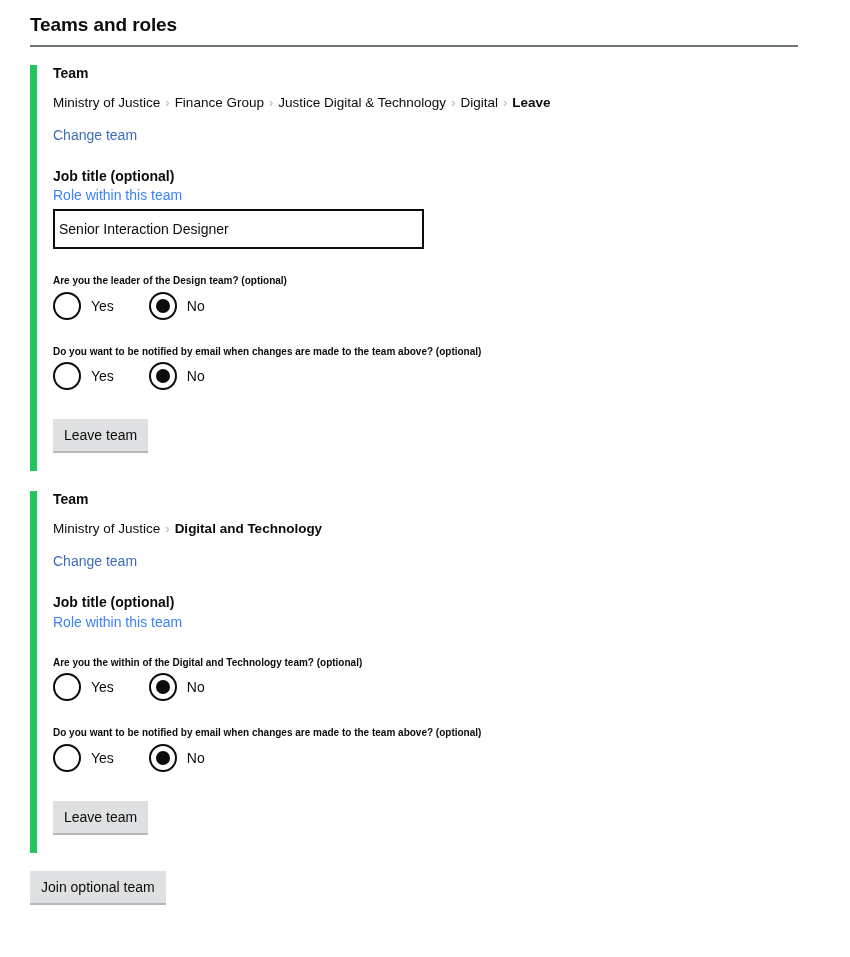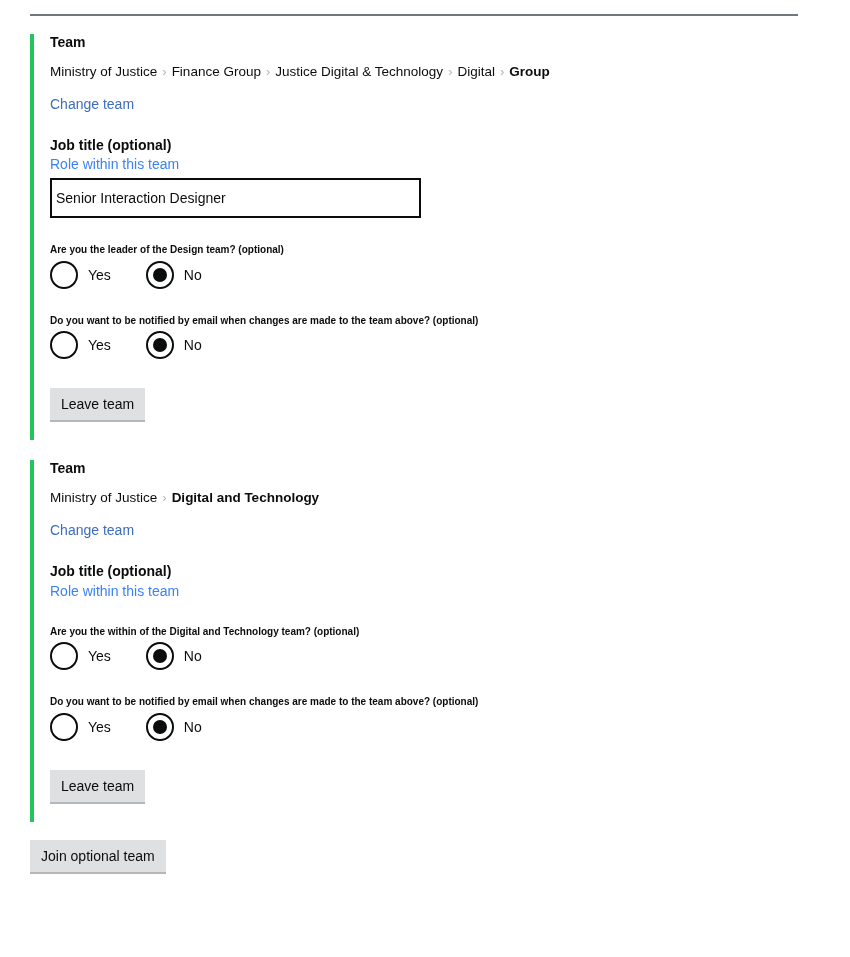--- a/index.html
+++ b/index.html
@@ -39,21 +39,21 @@
     margin: 0 0 0 30px;
     width: 768px;
   }
 
   
   .teams {
     margin-top: 18px;
   }
   .team-section {
     position: relative;
-    border-left: 4px solid #22c55e;
+    border-left: 7px solid #22c55e;
     padding: 0 0 18px 0;
     margin-bottom: 20px;
     margin-left: 30px;
   }
   .team-inner {
     padding-left: 16px;
   }
 
   .team-label {
     font-size: 14px;
@@ -201,31 +201,32 @@
   .join-wrap {
     margin-left: 30px;
     margin-top: -2px;
   }
 </style>
 </head>
 <body>
 
 <div class="page">
 
+  <h1 class="page-title">Teams and roles</h1>
   <div class="title-rule"></div>
 
   <div class="teams">
 
     <section class="team-section">
       <div class="team-inner">
 
         <div class="team-label">Team</div>
 
         <div class="breadcrumb">
-          <span class="crumb">Ministry of Justice</span><span class="crumb-sep">›</span><span class="crumb">Finance Group</span><span class="crumb-sep">›</span><span class="crumb">Justice Digital &amp; Technology</span><span class="crumb-sep">›</span><span class="crumb">Digital</span><span class="crumb-sep">›</span><span class="crumb last">Group</span>
+          <span class="crumb">Ministry of Justice</span><span class="crumb-sep">›</span><span class="crumb">Finance Group</span><span class="crumb-sep">›</span><span class="crumb">Justice Digital &amp; Technology</span><span class="crumb-sep">›</span><span class="crumb">Digital</span><span class="crumb-sep">›</span><span class="crumb last">Leave</span>
         </div>
 
         <a class="change-link">Change team</a>
 
         <div class="form-group">
           <div class="field-label">Job title (optional)</div>
           <div class="field-hint">Role within this team</div>
           <input class="text-input" type="text" value="Senior Interaction Designer" style="">
         </div>
 

